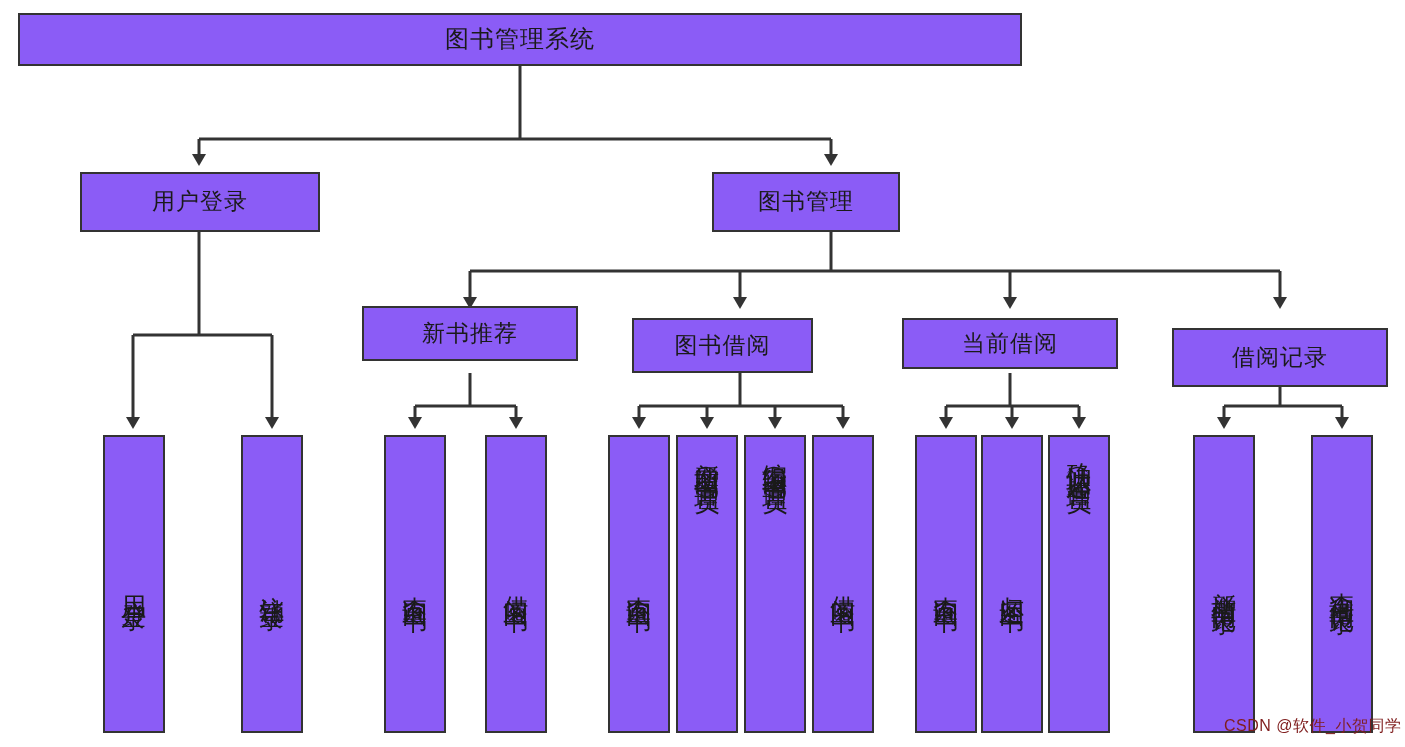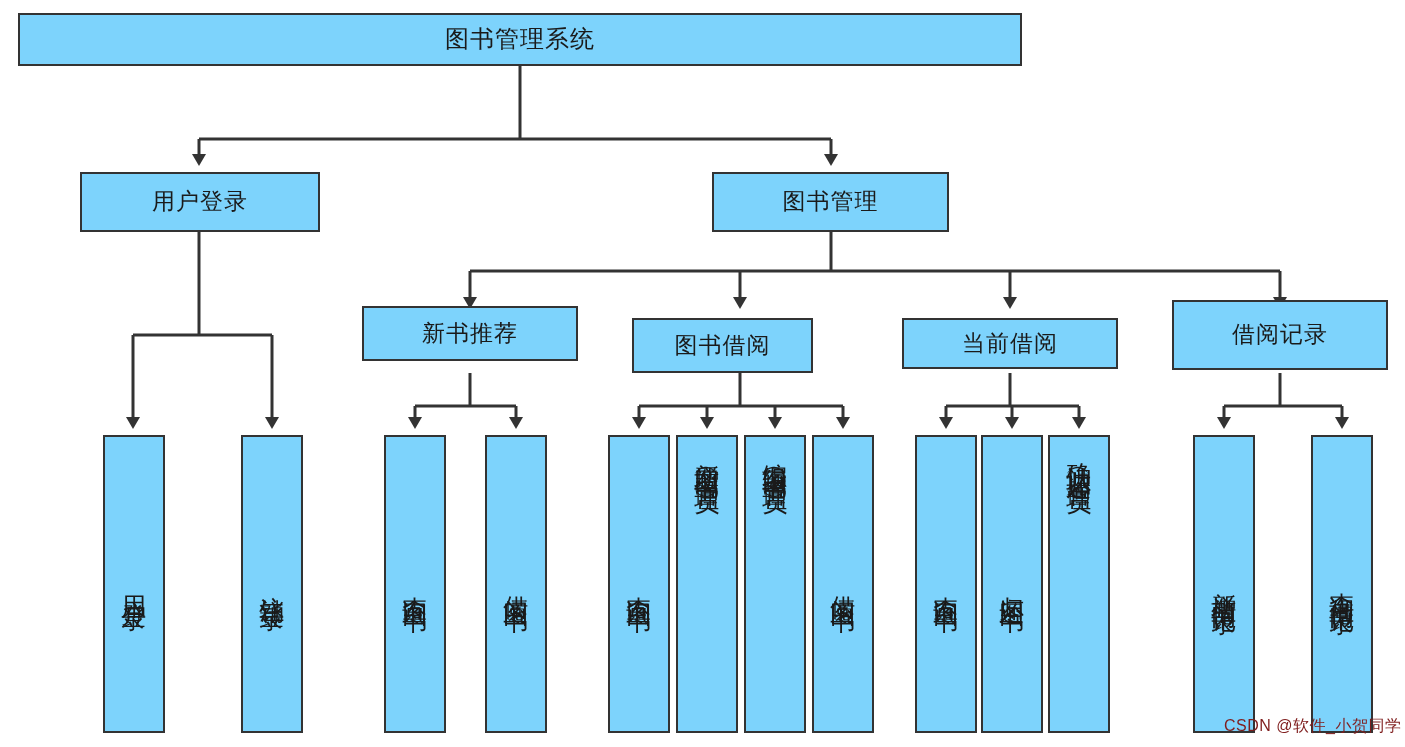--- a/index.html
+++ b/index.html
@@ -22,21 +22,21 @@
     position: absolute;
     left: 0;
     top: 0;
     width: 1405px;
     height: 747px;
   }
   .node {
     position: absolute;
     box-sizing: border-box;
     border: 2px solid #333333;
-    background: #7dd3fc;
+    background: #8b5cf6;
     display: flex;
     align-items: center;
     justify-content: center;
     color: #1a1a1a;
   }
   .node .node-label {
     display: block;
     text-align: center;
     line-height: 1.18;
     letter-spacing: 1px;
@@ -128,34 +128,34 @@
     </g>
   </svg>
 
   <div class="node node-h node-root" style="left:18px; top:13px; width:1004px; height:53px;">
     <span class="node-label">图书管理系统</span>
   </div>
 
   <div class="node node-h" style="left:80px; top:172px; width:240px; height:60px;">
     <span class="node-label">用户登录</span>
   </div>
-  <div class="node node-h" style="left:712px; top:172px; width:237px; height:60px;">
+  <div class="node node-h" style="left:712px; top:172px; width:188px; height:60px;">
     <span class="node-label">图书管理</span>
   </div>
 
   <div class="node node-h" style="left:362px; top:306px; width:216px; height:55px;">
     <span class="node-label">新书推荐</span>
   </div>
   <div class="node node-h" style="left:632px; top:318px; width:181px; height:55px;">
     <span class="node-label">图书借阅</span>
   </div>
   <div class="node node-h" style="left:902px; top:318px; width:216px; height:51px;">
     <span class="node-label">当前借阅</span>
   </div>
-  <div class="node node-h" style="left:1172px; top:300px; width:216px; height:70px;">
+  <div class="node node-h" style="left:1172px; top:328px; width:216px; height:59px;">
     <span class="node-label">借阅记录</span>
   </div>
 
   <div class="node node-v fit-mid" style="left:103px; top:435px; width:62px; height:298px;">
     <span class="node-label">用户登录</span>
   </div>
   <div class="node node-v fit-mid" style="left:241px; top:435px; width:62px; height:298px;">
     <span class="node-label">注销登录</span>
   </div>
 

